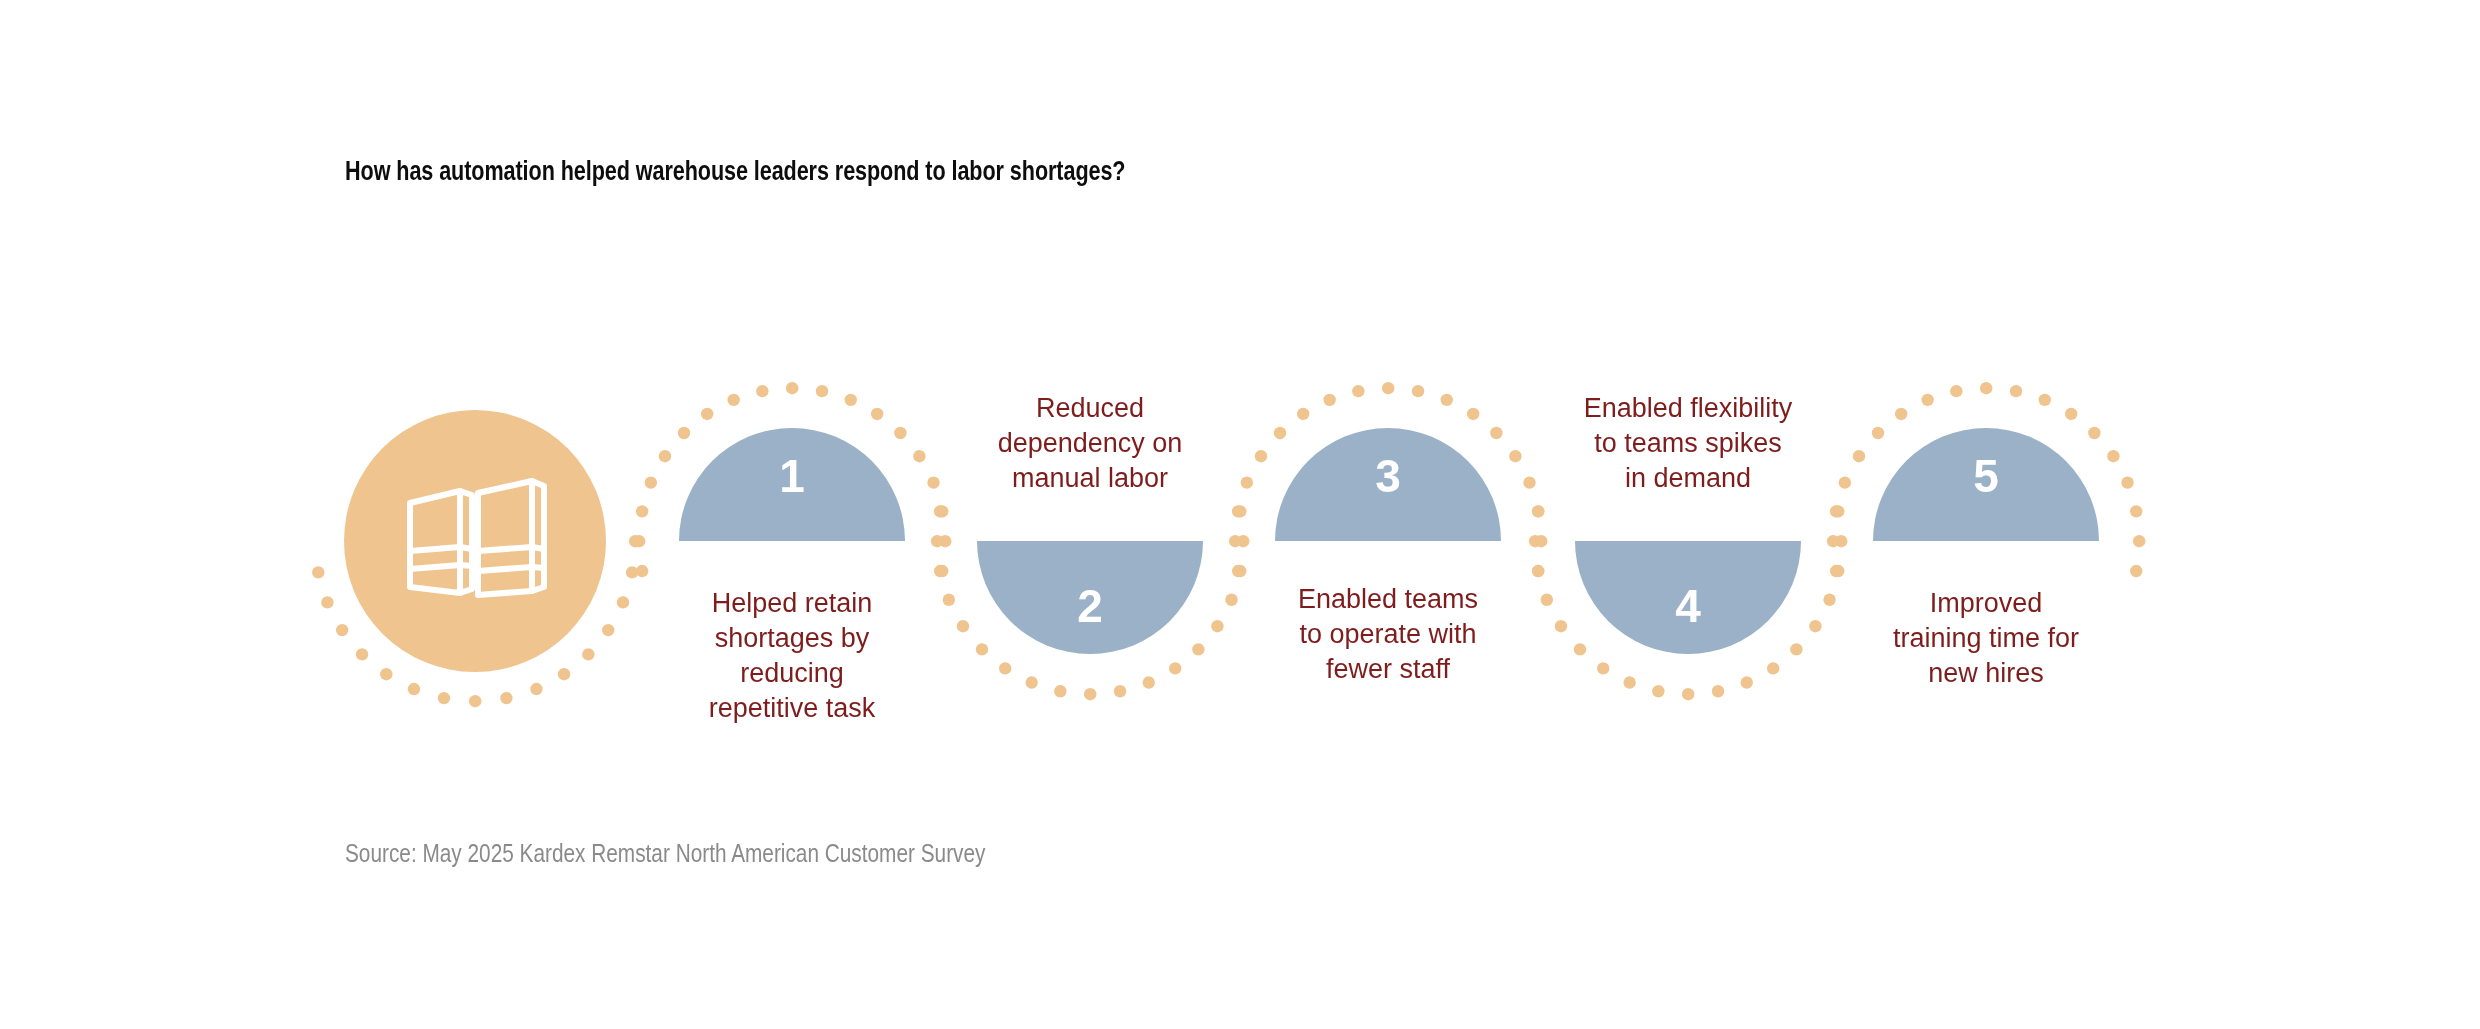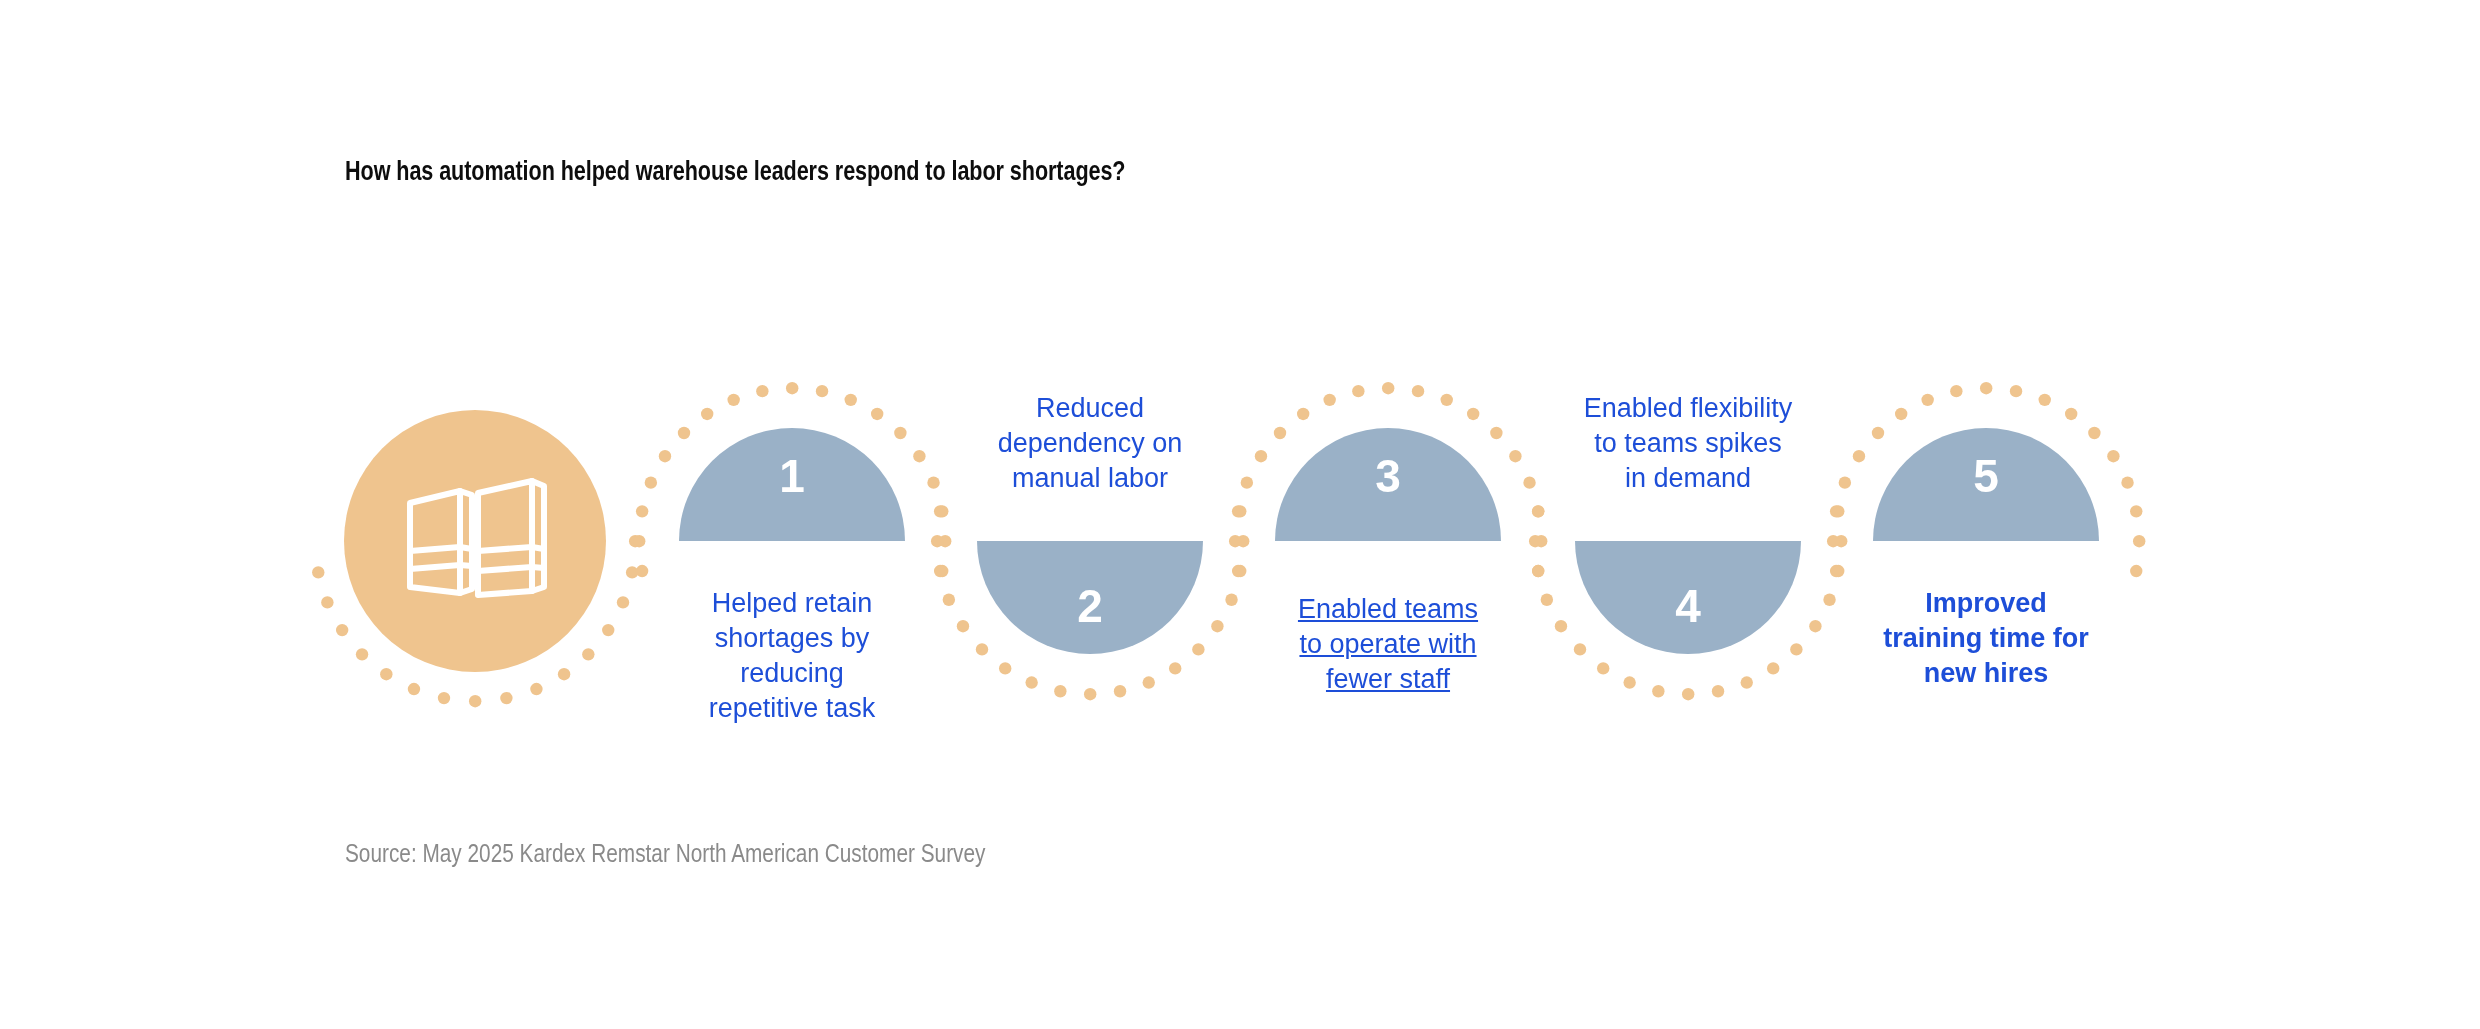--- a/index.html
+++ b/index.html
@@ -107,21 +107,21 @@
     font-weight: 700;
     line-height: 1;
     letter-spacing: 0px;
   }
   .dome.up .dome-number  { margin-bottom: 42px; }
   .dome.down .dome-number{ margin-top: 42px; }
 
   
   .caption {
     position: absolute;
-    color: #1d4ed8;
+    color: #7f1d1d;
     font-size: 27px;
     font-weight: 400;
     line-height: 1.30;
     text-align: center;
     white-space: pre-line;
   }
 </style>
 </head>
 <body>
 
@@ -253,21 +253,21 @@
           <circle cx="35.99" cy="78.20" r="6.2" fill="#efc48e"></circle>
           <circle cx="21.85" cy="104.65" r="6.2" fill="#efc48e"></circle>
           <circle cx="13.14" cy="133.35" r="6.2" fill="#efc48e"></circle>
           <circle cx="10.20" cy="163.20" r="6.2" fill="#efc48e"></circle>
           <circle cx="13.14" cy="193.05" r="6.2" fill="#efc48e"></circle>
           <circle cx="313.26" cy="193.05" r="6.2" fill="#efc48e"></circle>
         </svg>
         <div class="dome up" style="left: -113px; top: -113px; width: 226px; height: 113px;">
           <span class="dome-number">3</span>
         </div>
-        <div class="caption" style="width: 290px; left: -145px; top: 51px; text-decoration: underline;">Enabled teams
+        <div class="caption" style="width: 290px; left: -145px; top: 41px;">Enabled teams
 to operate with
 fewer staff</div>
       </div>
       <div class="node" style="left: 1688px; top: 541px;">
         <svg class="dot-ring" width="326.4" height="326.4" viewBox="0 0 326.4 326.4" style="left: -163.2px; top: -163.2px;">
           <circle cx="316.20" cy="163.20" r="6.2" fill="#efc48e"></circle>
           <circle cx="313.26" cy="133.35" r="6.2" fill="#efc48e"></circle>
           <circle cx="13.14" cy="133.35" r="6.2" fill="#efc48e"></circle>
           <circle cx="10.20" cy="163.20" r="6.2" fill="#efc48e"></circle>
           <circle cx="13.14" cy="193.05" r="6.2" fill="#efc48e"></circle>
@@ -311,21 +311,21 @@
           <circle cx="35.99" cy="78.20" r="6.2" fill="#efc48e"></circle>
           <circle cx="21.85" cy="104.65" r="6.2" fill="#efc48e"></circle>
           <circle cx="13.14" cy="133.35" r="6.2" fill="#efc48e"></circle>
           <circle cx="10.20" cy="163.20" r="6.2" fill="#efc48e"></circle>
           <circle cx="13.14" cy="193.05" r="6.2" fill="#efc48e"></circle>
           <circle cx="313.26" cy="193.05" r="6.2" fill="#efc48e"></circle>
         </svg>
         <div class="dome up" style="left: -113px; top: -113px; width: 226px; height: 113px;">
           <span class="dome-number">5</span>
         </div>
-        <div class="caption" style="width: 290px; left: -145px; top: 45px; font-weight: bold;">Improved
+        <div class="caption" style="width: 290px; left: -145px; top: 45px;">Improved
 training time for
 new hires</div>
       </div>
     </div>
 
   <div id="source-note">Source: May 2025 Kardex Remstar North American Customer Survey</div>
 
 </div>
 
 </body></html>

